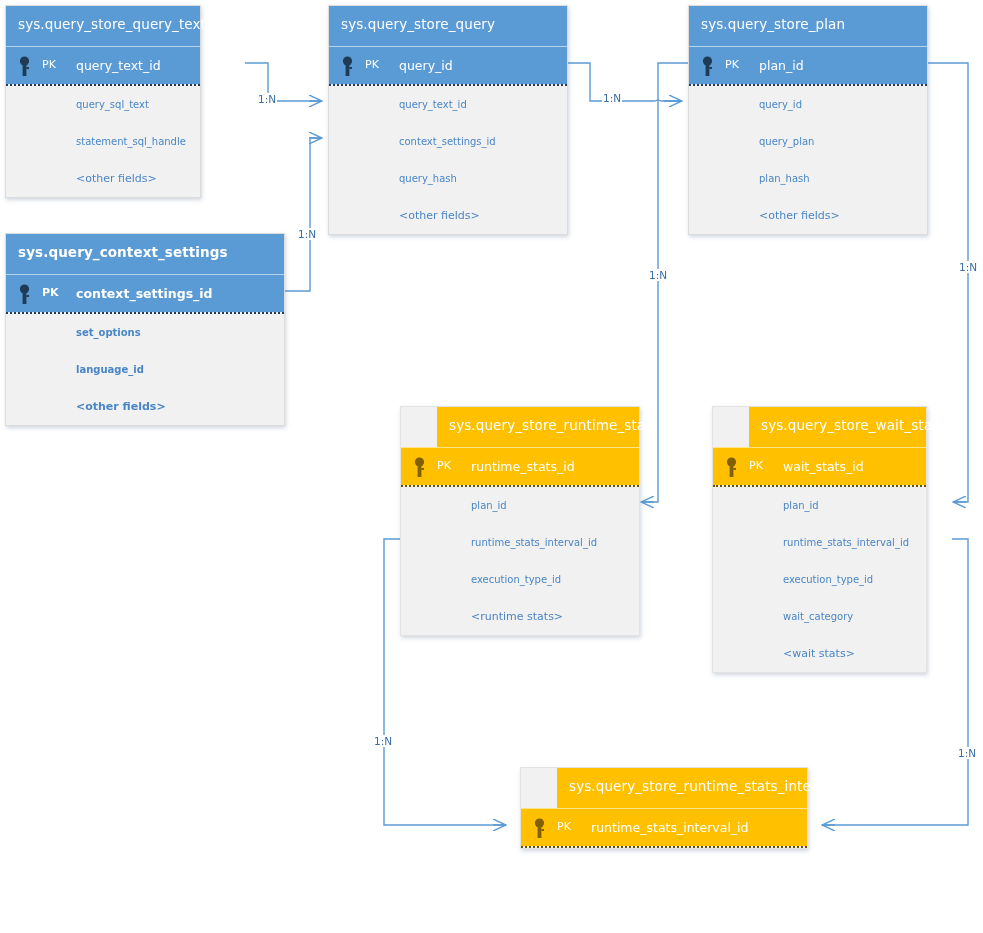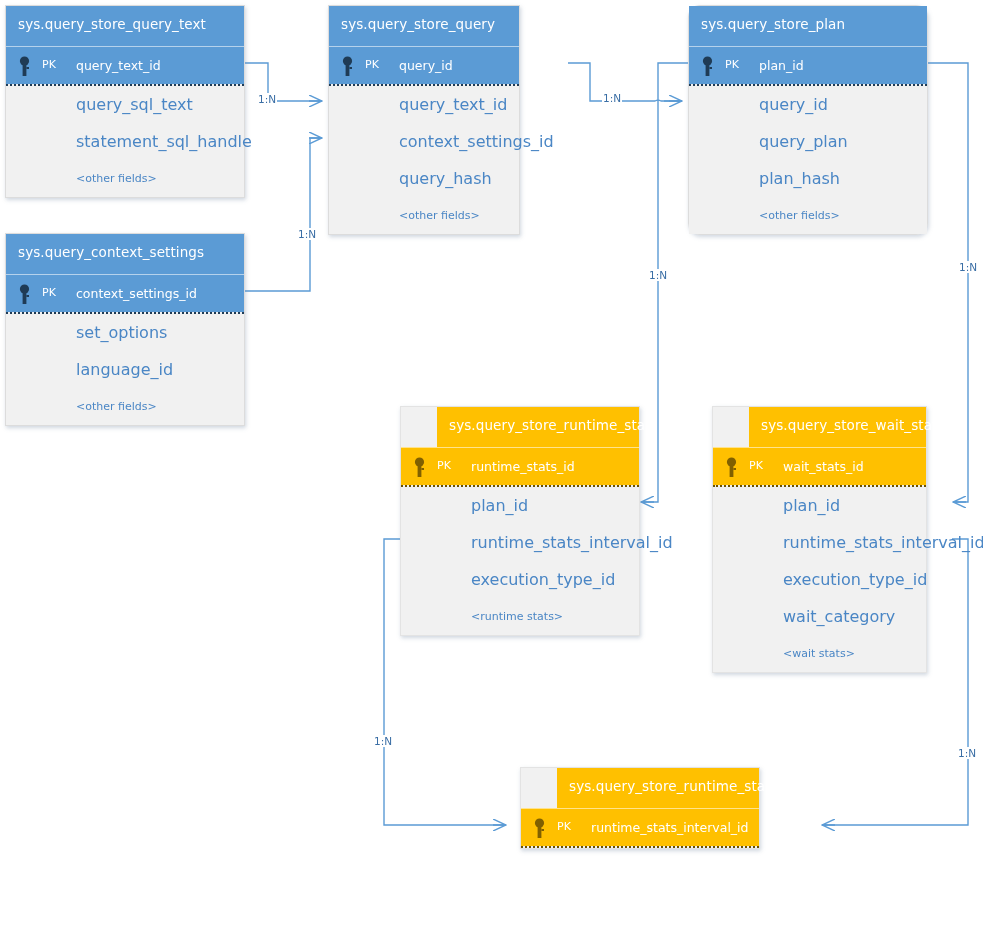--- a/index.html
+++ b/index.html
@@ -11,21 +11,21 @@
   .entity{position:absolute;box-sizing:border-box;
           box-shadow:1px 2px 4px rgba(120,140,165,.35);
           background:#f1f1f1;border:1px solid #e3e3e3;}
   .entity .title{box-sizing:border-box;color:#ffffff;font-size:13.5px;
                  padding:10px 12px 0 12px;height:40px;letter-spacing:.1px;}
   .entity .pkrow{box-sizing:border-box;position:relative;height:38px;
                  color:#ffffff;font-size:12.5px;border-top:1px solid rgba(255,255,255,.55);padding-left:24px;}
   .entity .pkrow .pklabel{position:absolute;left:36px;top:11px;font-size:11px;color:#ffffff;}
   .entity .pkrow .fieldname{position:absolute;left:70px;top:11px;}
   .entity .body{box-sizing:border-box;background:#f1f1f1;padding:0;}
-  .entity .row{box-sizing:border-box;height:37px;color:#4a86c5;font-size:16px;
+  .entity .row{box-sizing:border-box;height:37px;color:#4a86c5;font-size:10px;
                padding-left:70px;line-height:37px;}
   .entity .row.small{font-size:11px;}
   .dashsep{height:0;border-top:2px dotted #2b2b2b;}
 
   
   .blue .title{background:#5b9bd5;}
   .blue .pkrow{background:#5b9bd5;}
   .blue{border-color:#dcdcdc;}
   .blue .dashsep{border-top-color:#1f3b55;}
   
@@ -70,79 +70,79 @@
   </svg>
 
   <div class="linklabel" style="left:257px;top:93px;">1:N</div>
   <div class="linklabel" style="left:297px;top:228px;">1:N</div>
   <div class="linklabel" style="left:602px;top:92px;">1:N</div>
   <div class="linklabel" style="left:648px;top:269px;">1:N</div>
   <div class="linklabel" style="left:958px;top:261px;">1:N</div>
   <div class="linklabel" style="left:373px;top:735px;">1:N</div>
   <div class="linklabel" style="left:957px;top:747px;">1:N</div>
 
-  <div class="entity blue" id="e-query_text" style="left:5px;top:5px;width:240px;">
+  <div class="entity blue" id="e-query_text" style="left:5px;top:5px;width:196px;">
     <div class="title">sys.query_store_query_text</div>
     <div class="pkrow">
       <svg class="keyicon" viewBox="0 0 13 21">
         <circle cx="6.5" cy="5" r="4.6" fill="#1f3b55"></circle>
         <rect x="4.6" y="7" width="3.8" height="13" fill="#1f3b55"></rect>
         <rect x="8.4" y="11" width="2.6" height="2" fill="#1f3b55"></rect>
       </svg>
       <span class="pklabel">PK</span>
       <span class="fieldname">query_text_id</span>
     </div>
     <div class="dashsep"></div>
     <div class="body">
       <div class="row">query_sql_text</div>
       <div class="row">statement_sql_handle</div>
       <div class="row small">&lt;other fields&gt;</div>
     </div>
   </div>
 
-  <div class="entity blue" id="e-context_settings" style="left:5px;top:233px;width:240px;">
+  <div class="entity blue" id="e-context_settings" style="left:5px;top:233px;width:280px;font-weight:bold;">
     <div class="title">sys.query_context_settings</div>
     <div class="pkrow">
       <svg class="keyicon" viewBox="0 0 13 21">
         <circle cx="6.5" cy="5" r="4.6" fill="#1f3b55"></circle>
         <rect x="4.6" y="7" width="3.8" height="13" fill="#1f3b55"></rect>
         <rect x="8.4" y="11" width="2.6" height="2" fill="#1f3b55"></rect>
       </svg>
       <span class="pklabel">PK</span>
       <span class="fieldname">context_settings_id</span>
     </div>
     <div class="dashsep"></div>
     <div class="body">
       <div class="row">set_options</div>
       <div class="row">language_id</div>
       <div class="row small">&lt;other fields&gt;</div>
     </div>
   </div>
 
-  <div class="entity blue" id="e-query" style="left:328px;top:5px;width:192px;">
+  <div class="entity blue" id="e-query" style="left:328px;top:5px;width:240px;">
     <div class="title">sys.query_store_query</div>
     <div class="pkrow">
       <svg class="keyicon" viewBox="0 0 13 21">
         <circle cx="6.5" cy="5" r="4.6" fill="#1f3b55"></circle>
         <rect x="4.6" y="7" width="3.8" height="13" fill="#1f3b55"></rect>
         <rect x="8.4" y="11" width="2.6" height="2" fill="#1f3b55"></rect>
       </svg>
       <span class="pklabel">PK</span>
       <span class="fieldname">query_id</span>
     </div>
     <div class="dashsep"></div>
     <div class="body">
       <div class="row">query_text_id</div>
       <div class="row">context_settings_id</div>
       <div class="row">query_hash</div>
       <div class="row small">&lt;other fields&gt;</div>
     </div>
   </div>
 
-  <div class="entity blue" id="e-plan" style="left:688px;top:5px;width:240px;border-radius:12px;">
+  <div class="entity blue" id="e-plan" style="left:688px;top:5px;width:240px;">
     <div class="title">sys.query_store_plan</div>
     <div class="pkrow">
       <svg class="keyicon" viewBox="0 0 13 21">
         <circle cx="6.5" cy="5" r="4.6" fill="#1f3b55"></circle>
         <rect x="4.6" y="7" width="3.8" height="13" fill="#1f3b55"></rect>
         <rect x="8.4" y="11" width="2.6" height="2" fill="#1f3b55"></rect>
       </svg>
       <span class="pklabel">PK</span>
       <span class="fieldname">plan_id</span>
     </div>
@@ -189,21 +189,21 @@
     <div class="dashsep"></div>
     <div class="body">
       <div class="row">plan_id</div>
       <div class="row">runtime_stats_interval_id</div>
       <div class="row">execution_type_id</div>
       <div class="row">wait_category</div>
       <div class="row small">&lt;wait stats&gt;</div>
     </div>
   </div>
 
-  <div class="entity orange" id="e-interval" style="left:520px;top:767px;width:240px;">
+  <div class="entity orange" id="e-interval" style="left:520px;top:767px;width:288px;">
     <div class="title">sys.query_store_runtime_stats_interval</div>
     <div class="pkrow">
       <svg class="keyicon" viewBox="0 0 13 21">
         <circle cx="6.5" cy="5" r="4.6" fill="#806000"></circle>
         <rect x="4.6" y="7" width="3.8" height="13" fill="#806000"></rect>
         <rect x="8.4" y="11" width="2.6" height="2" fill="#806000"></rect>
       </svg>
       <span class="pklabel">PK</span>
       <span class="fieldname">runtime_stats_interval_id</span>
     </div>

